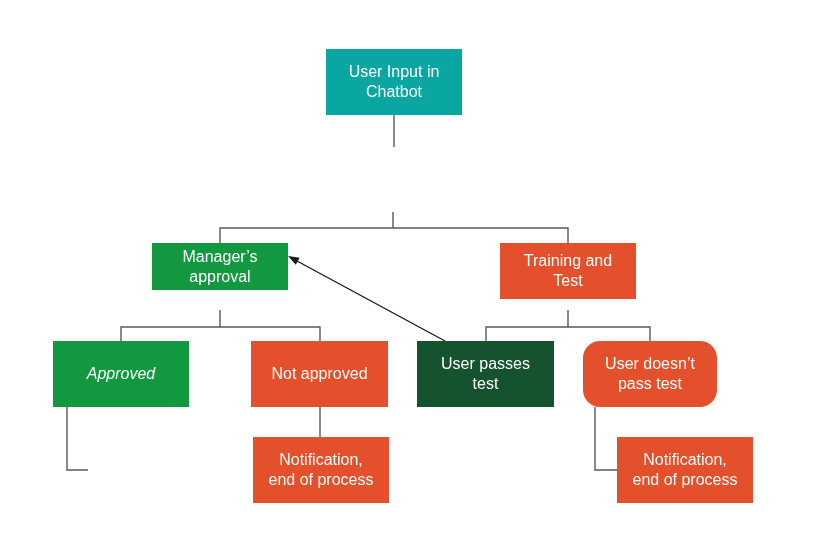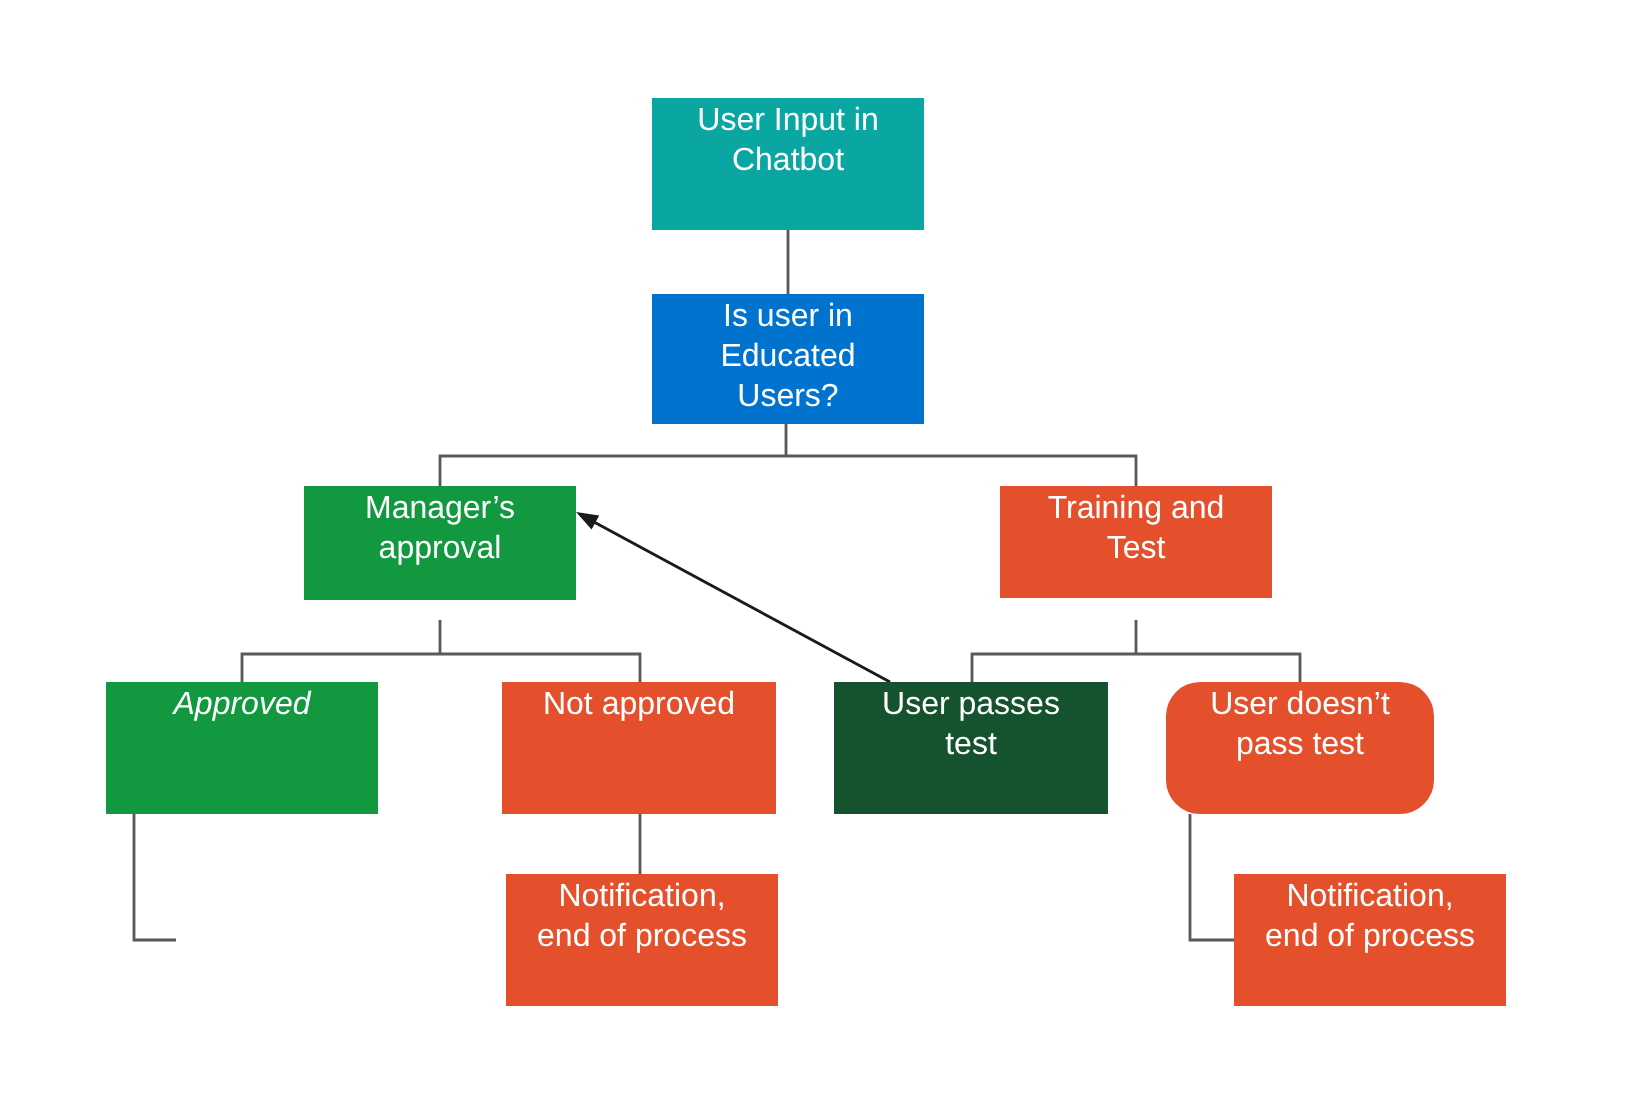--- a/index.html
+++ b/index.html
@@ -29,38 +29,38 @@
   }
   .connector-layer .arrow-head {
     fill: var(--arrow-color, #1a1a1a);
     stroke: none;
   }
   .node {
     position: absolute;
     display: flex;
     flex-direction: column;
     align-items: center;
-    justify-content: flex-start;
+    justify-content: center;
     text-align: center;
     color: #ffffff;
     font-size: 16px;
     line-height: 20px;
     white-space: pre-line;
     padding: 2px 0;
     box-sizing: border-box;
   }
   .node sup {
     font-size: 10px;
     line-height: 0;
     vertical-align: super;
   }
   
   #n-user-input      { left:326px; top:49px;  width:136px; height:66px; }
   #n-educated-users  { left:326px; top:147px; width:136px; height:65px; }
-  #n-managers        { left:152px; top:243px; width:136px; height:57px; }
+  #n-managers        { left:152px; top:243px; width:136px; height:47px; }
   #n-training        { left:500px; top:243px; width:136px; height:56px; }
   #n-approved        { left:53px;  top:341px; width:136px; height:66px; }
   #n-not-approved    { left:251px; top:341px; width:137px; height:66px; }
   #n-user-passes     { left:417px; top:341px; width:137px; height:66px; }
   #n-user-fails      { left:583px; top:341px; width:134px; height:66px; }
   #n-flow-team       { left:88px;  top:437px; width:135px; height:66px; }
   #n-notif-left      { left:253px; top:437px; width:136px; height:66px; }
   #n-notif-right     { left:617px; top:437px; width:136px; height:66px; }
 </style>
 </head>
@@ -78,25 +78,20 @@
     <path d="M595,407 V470 H617"></path>
     <line class="arrow-line" x1="445" y1="341" x2="297" y2="261"></line>
     <polygon class="arrow-head" points="288,256 299.6,257.7 295.8,264.7"></polygon>
   </svg>
 
   <div class="node" id="n-user-input" style="background-color: rgb(10, 167, 162);">
     <span>User Input in
 Chatbot</span>
   </div>
 
-  <div class="node" id="n-educated-users" style="background-color: rgb(0, 115, 207);">
-    <span>Is user in
-Educated
-Users?</span>
-  </div>
 
   <div class="node" id="n-managers" style="background-color: rgb(18, 153, 63);">
     <span>Manager’s
 approval</span>
   </div>
 
   <div class="node" id="n-training" style="background-color: rgb(228, 80, 43);">
     <span>Training and
 Test</span>
   </div>

